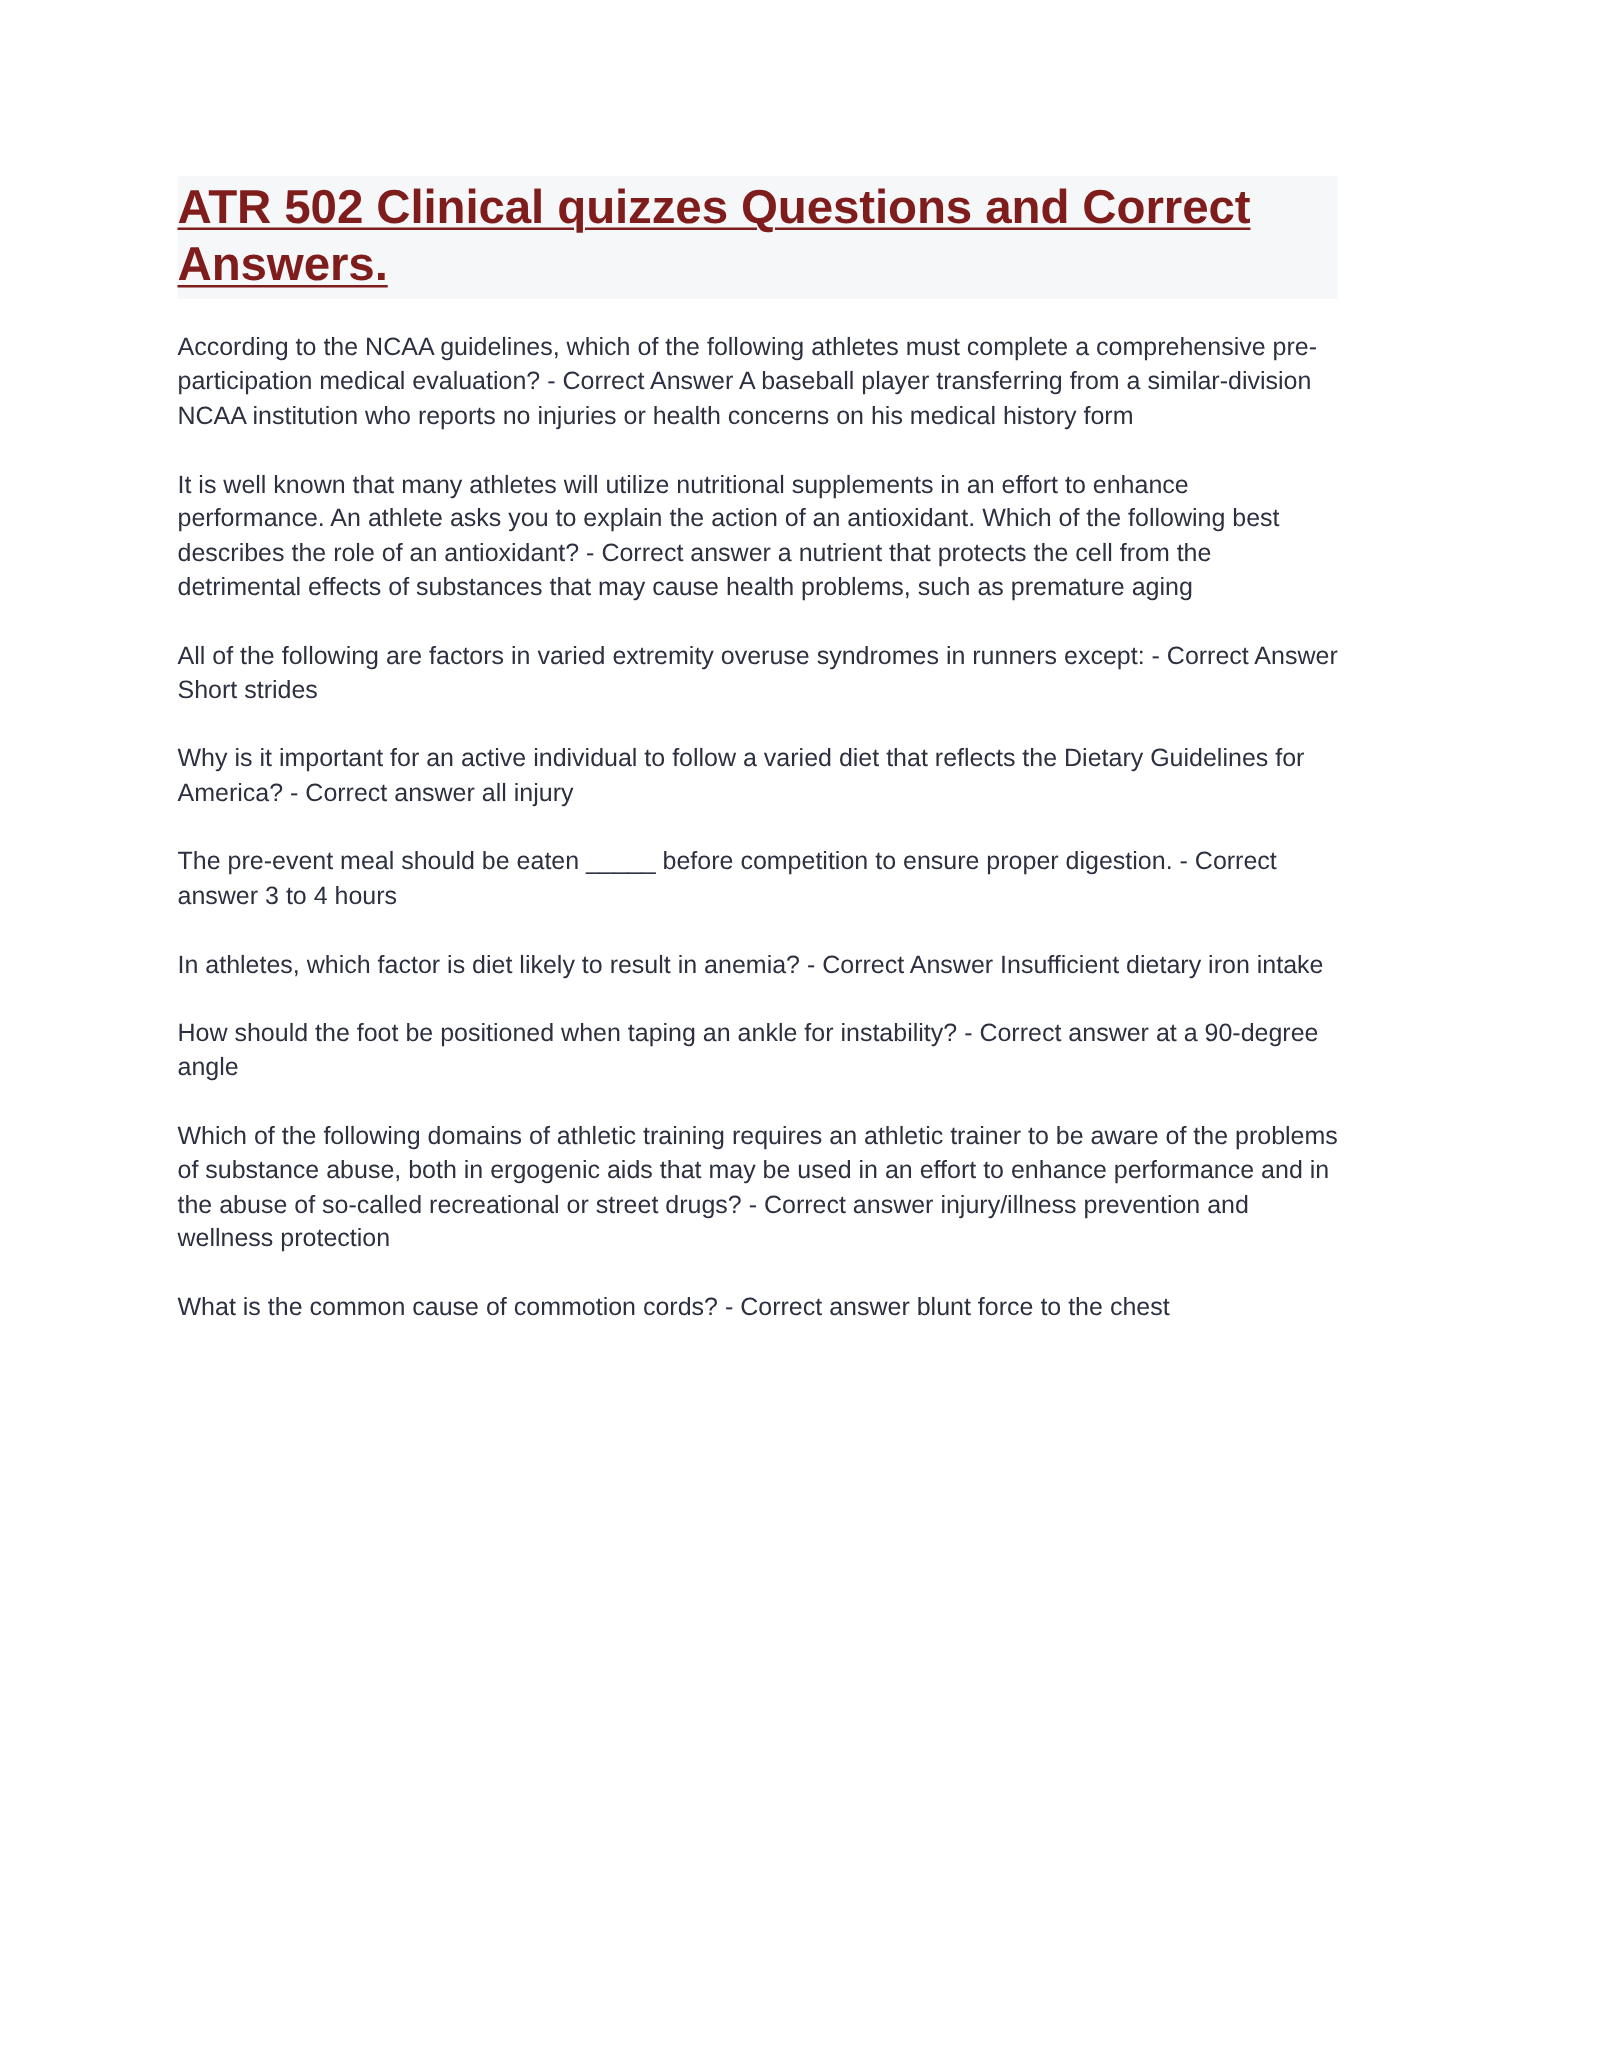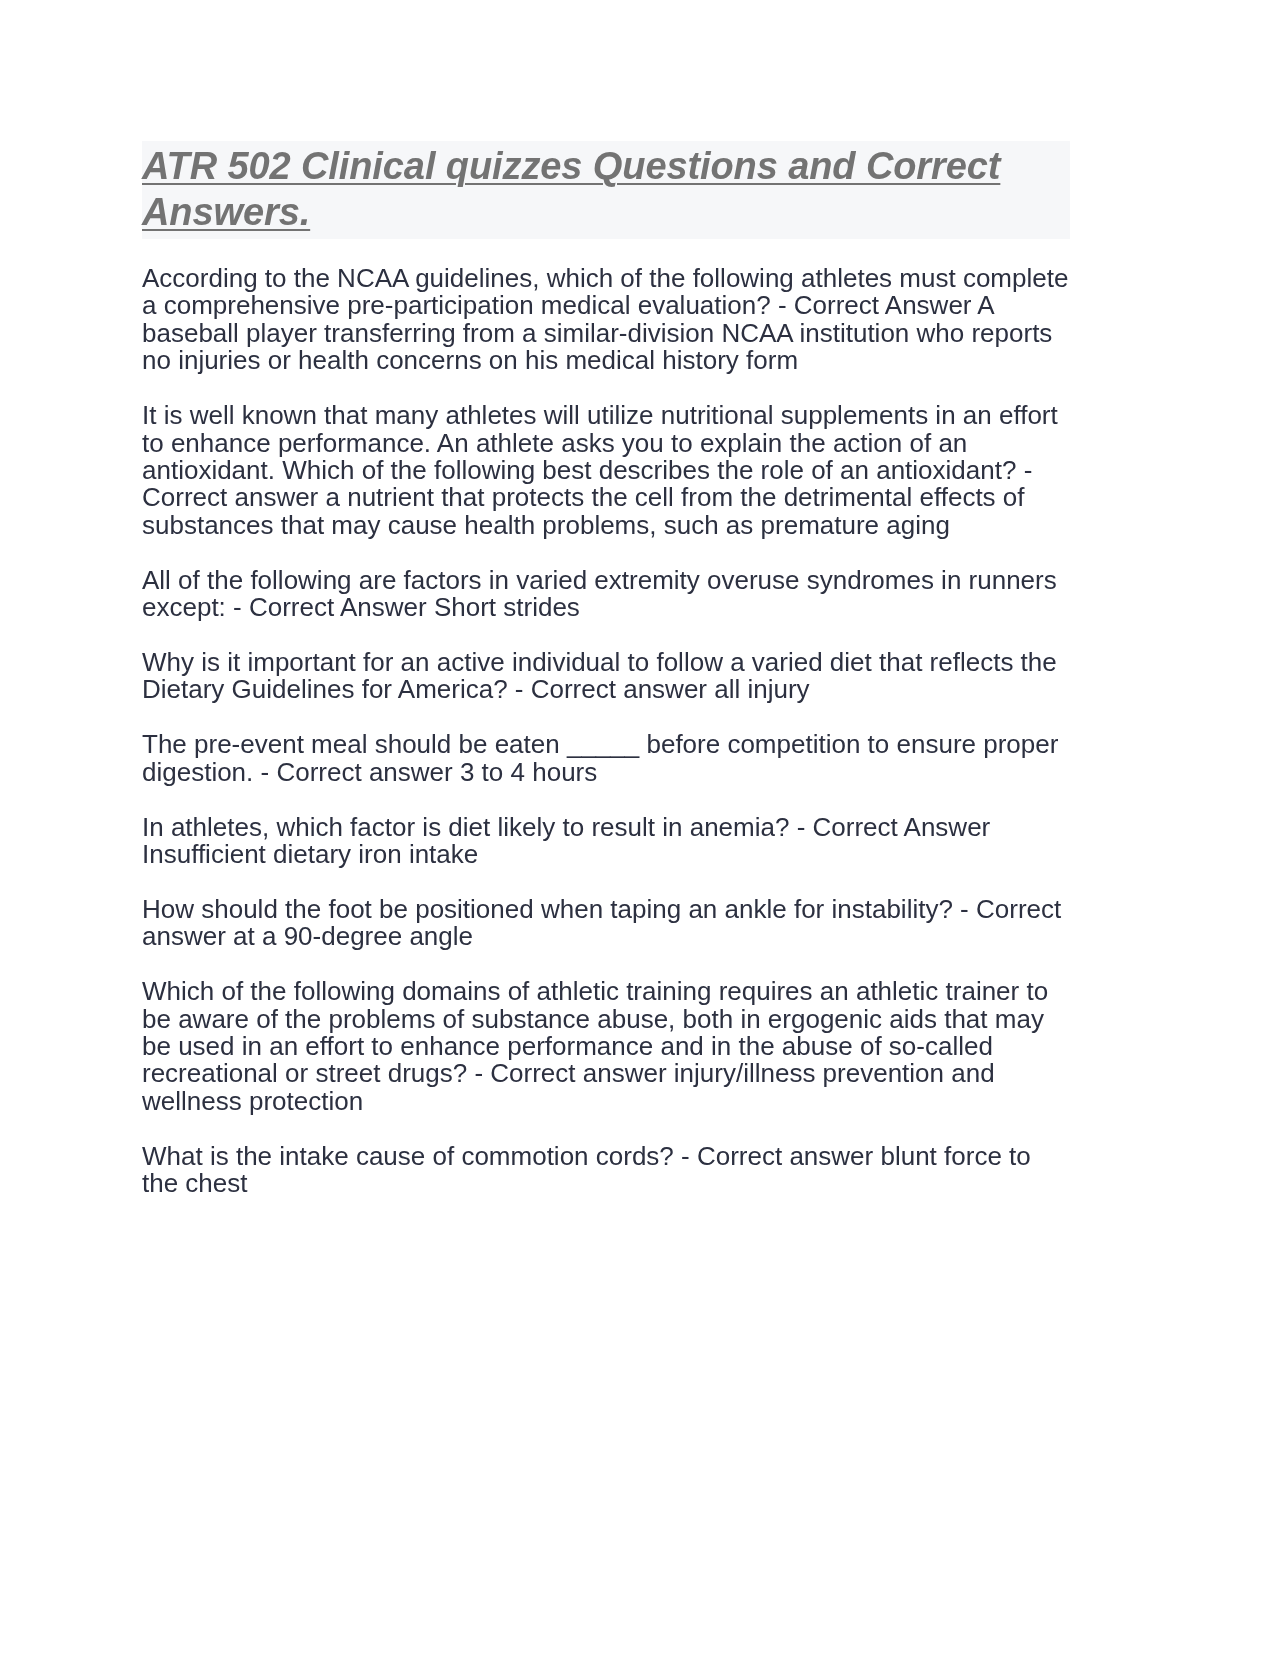--- a/index.html
+++ b/index.html
@@ -23,31 +23,30 @@
       background: #f6f7f9;
       padding: 2px 0 4px 0;
       margin-bottom: 26px;
     }
     .title {
       margin: 0;
       font-family: "Liberation Sans", sans-serif;
       font-weight: bold;
       font-size: 38px;
       line-height: 46px;
-      color: #737373;
+      color: #7f1d1d;
       text-decoration: underline;
       text-decoration-thickness: 2px;
       text-underline-offset: 4px;
       letter-spacing: -0.1px;
-      font-style: italic;
     }
     .qa {
       margin: 0 0 27.5px 0;
       font-family: "Liberation Sans", sans-serif;
-      font-size: 26px;
+      font-size: 20px;
       line-height: 27.4px;
       color: #2c3040;
       width: 930px;
     }
     .qa span { white-space: normal; }
   </style>
 </head>
 <body>
 
 <div class="page">
@@ -57,15 +56,15 @@
 
   <div id="qa-list">
     <p class="qa"><span>According to the NCAA guidelines, which of the following athletes must complete a comprehensive pre-participation medical evaluation?</span><span> - </span><span>Correct Answer</span> <span>A baseball player transferring from a similar-division NCAA institution who reports no injuries or health concerns on his medical history form</span></p>
     <p class="qa"><span>It is well known that many athletes will utilize nutritional supplements in an effort to enhance performance. An athlete asks you to explain the action of an antioxidant. Which of the following best describes the role of an antioxidant?</span><span> - </span><span>Correct answer</span> <span>a nutrient that protects the cell from the detrimental effects of substances that may cause health problems, such as premature aging</span></p>
     <p class="qa"><span>All of the following are factors in varied extremity overuse syndromes in runners except:</span><span> - </span><span>Correct Answer</span> <span>Short strides</span></p>
     <p class="qa"><span>Why is it important for an active individual to follow a varied diet that reflects the Dietary Guidelines for America?</span><span> - </span><span>Correct answer</span> <span>all injury</span></p>
     <p class="qa"><span>The pre-event meal should be eaten _____ before competition to ensure proper digestion.</span><span> - </span><span>Correct answer</span> <span>3 to 4 hours</span></p>
     <p class="qa"><span>In athletes, which factor is diet likely to result in anemia?</span><span> - </span><span>Correct Answer</span> <span>Insufficient dietary iron intake</span></p>
     <p class="qa"><span>How should the foot be positioned when taping an ankle for instability?</span><span> - </span><span>Correct answer</span> <span>at a 90-degree angle</span></p>
     <p class="qa"><span>Which of the following domains of athletic training requires an athletic trainer to be aware of the problems of substance abuse, both in ergogenic aids that may be used in an effort to enhance performance and in the abuse of so-called recreational or street drugs?</span><span> - </span><span>Correct answer</span> <span>injury/illness prevention and wellness protection</span></p>
-    <p class="qa"><span>What is the intake cause of commotion cords?</span><span> - </span><span>Correct answer</span> <span>blunt force to the chest</span></p>
+    <p class="qa"><span>What is the common cause of commotion cords?</span><span> - </span><span>Correct answer</span> <span>blunt force to the chest</span></p>
   </div>
 </div>
 
 </body></html>

